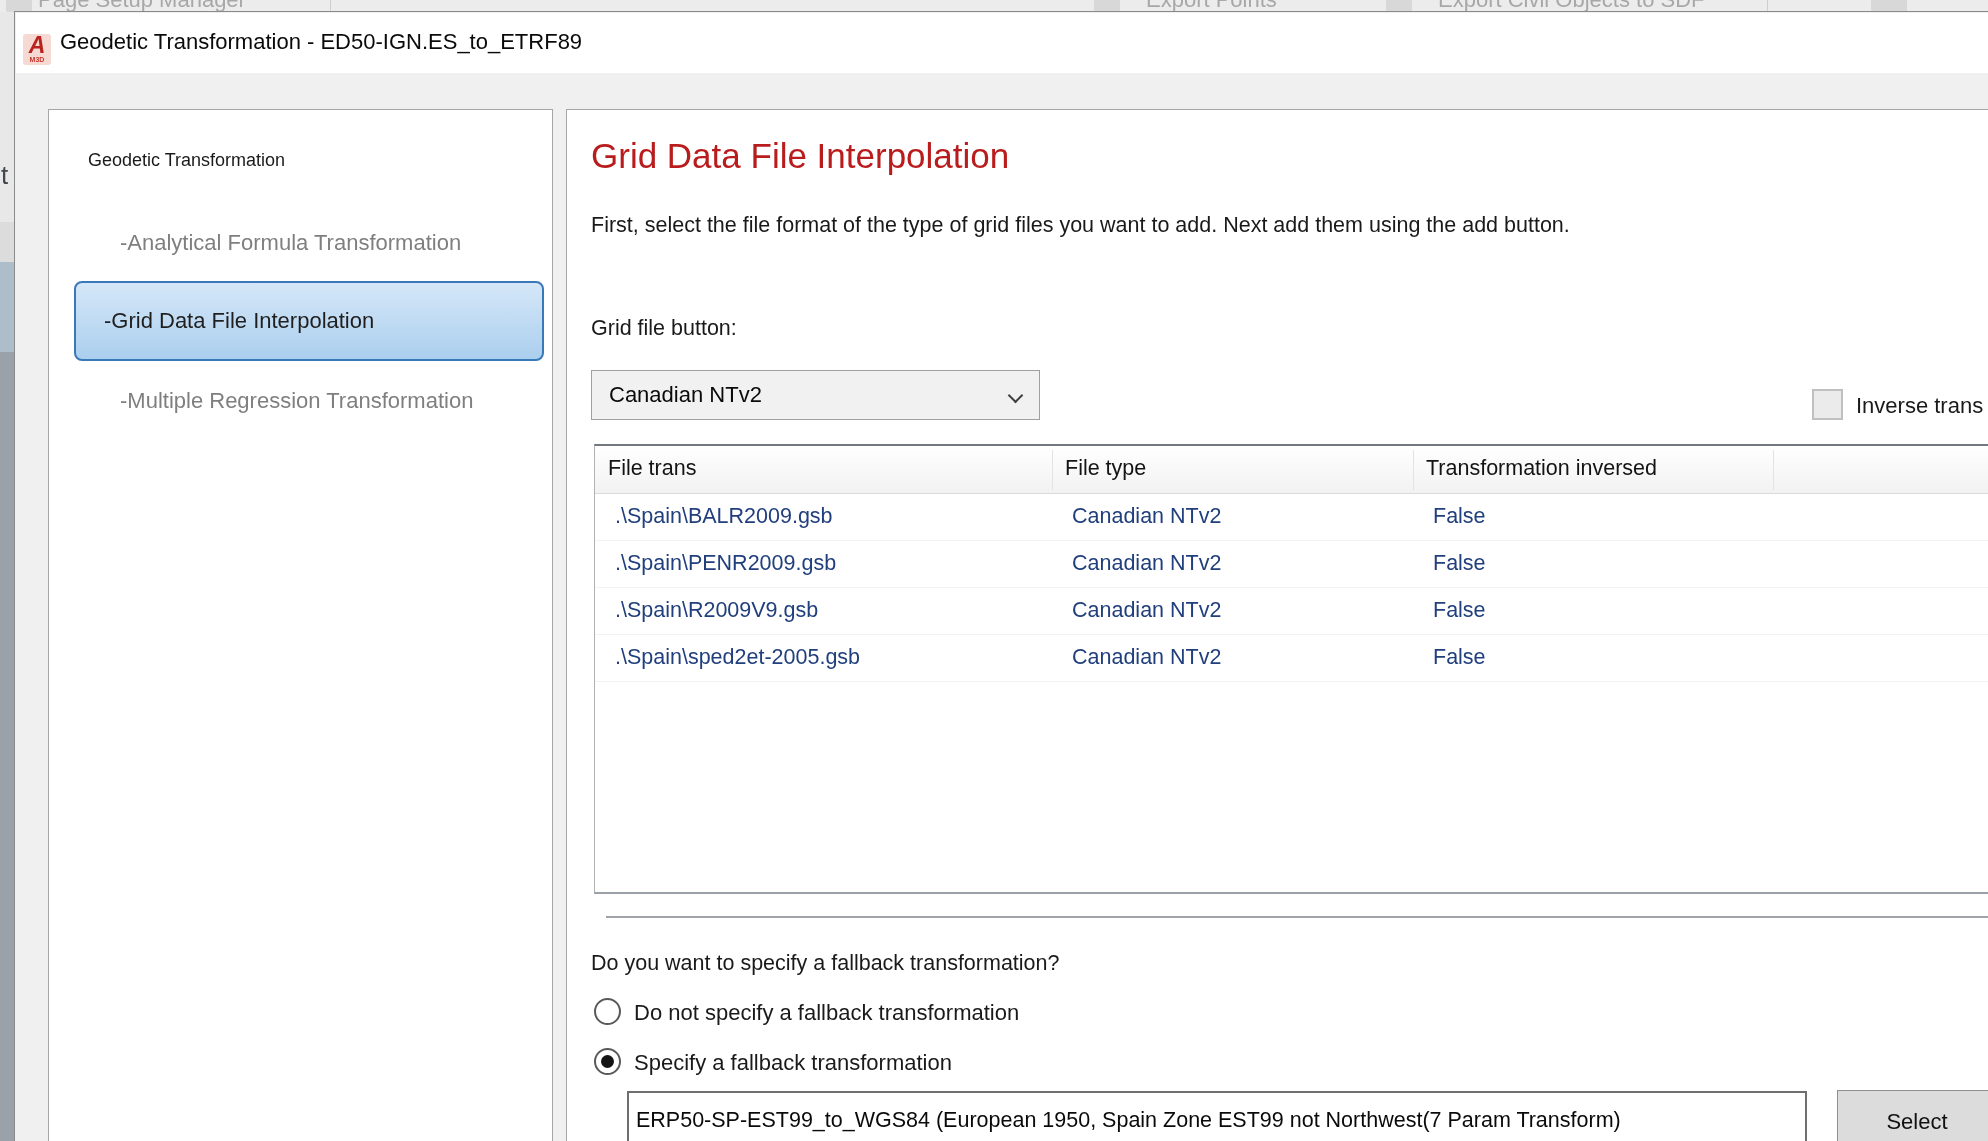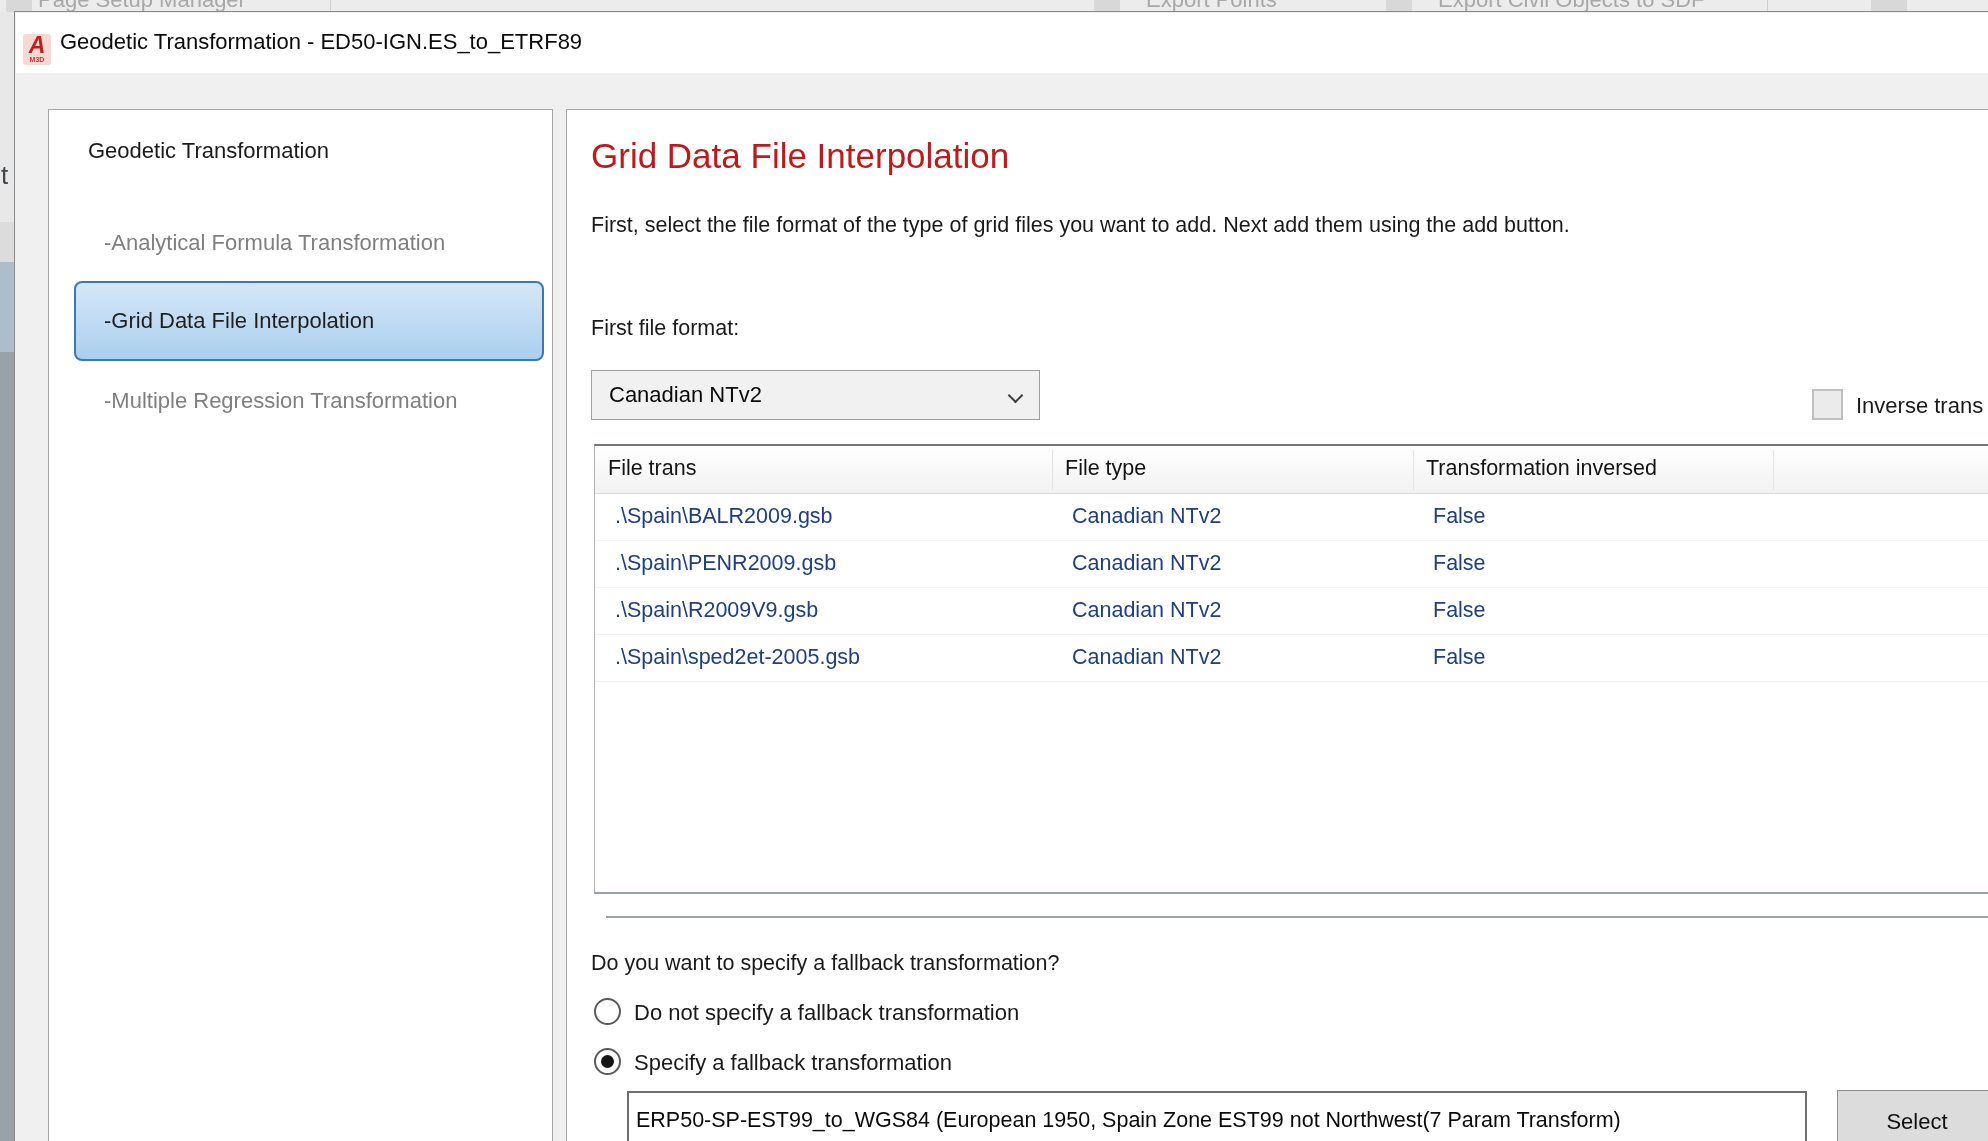--- a/index.html
+++ b/index.html
@@ -21,22 +21,22 @@
             background:#f0f0f0; border-top:1px solid #8a8a8a; border-left:1px solid #8a8a8a; }
   .titlebar { position:absolute; left:1px; top:1px; width:1973px; height:60px; background:#ffffff; }
   .app-icon { position:absolute; left:7px; top:21px; width:28px; height:31px; background:#f6d9d3; border-radius:3px;
               display:flex; flex-direction:column; align-items:center; justify-content:flex-start; }
   .app-icon .a { font-size:23px; line-height:22px; font-weight:bold; color:#b9221f; font-style:italic; }
   .app-icon .m3d { font-size:7px; line-height:7px; font-weight:bold; color:#c3372c; letter-spacing:0; }
   .title-text { position:absolute; left:44px; top:16px; font-size:22px; color:#0a0a0a; white-space:nowrap; }
 
   
   .sidebar { position:absolute; left:33px; top:97px; width:505px; height:1100px; background:#fff; border:1px solid #a6a6a6; }
-  .sb-header { position:absolute; left:39px; top:28px; font-size:22px; color:#1a1a1a; white-space:nowrap; }
-  .sb-item { position:absolute; left:55px; font-size:22px; color:#7f7f7f; white-space:nowrap; }
+  .sb-header { position:absolute; left:39px; top:40px; font-size:18px; color:#1a1a1a; white-space:nowrap; }
+  .sb-item { position:absolute; left:71px; font-size:22px; color:#7f7f7f; white-space:nowrap; }
   .sb-item.i0 { top:120px; }
   .sb-item.i2 { top:278px; }
   .sb-selected { position:absolute; left:25px; top:171px; width:470px; height:80px;
                  background:linear-gradient(#d5e7f8, #abcfee); border:2px solid #3a79b8; border-radius:8px;
                  display:flex; align-items:center; }
   .sb-selected span { margin-left:28px; font-size:22px; color:#1f1f1f; white-space:nowrap; }
 
   
   .main { position:absolute; left:551px; top:97px; width:1437px; height:1100px; background:#fff;
           border-top:1px solid #a6a6a6; border-left:1px solid #a6a6a6; }
@@ -120,21 +120,21 @@
       <div class="sb-selected">
         <span>-Grid Data File Interpolation</span>
       </div>
       <div class="sb-item i2">-Multiple Regression Transformation</div>
     </div>
 
     <div class="main">
       <div class="m-heading">Grid Data File Interpolation</div>
       <div class="m-line1">First, select the file format of the type of grid files you want to add. Next add them using the add button.</div>
 
-      <div class="m-fmt-label">First file format:</div>
+      <div class="m-fmt-label">Grid file button:</div>
       <div class="dropdown">
         <span class="val">Canadian NTv2</span>
         <span class="dd-chev"></span>
       </div>
 
       <div class="inv-check"></div>
       <div class="inv-label">Inverse trans</div>
 
       <div class="grid-table">
         <div class="gt-header">

